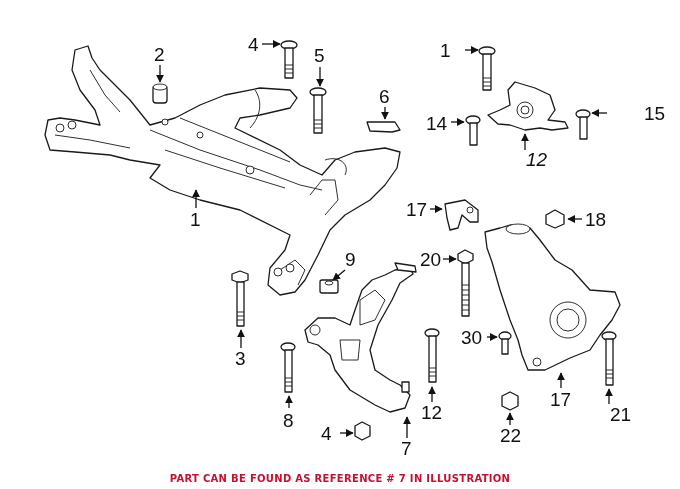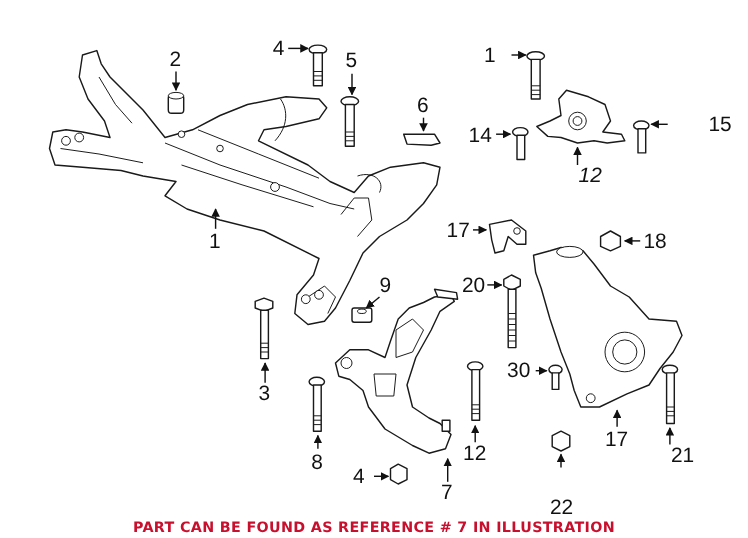--- a/index.html
+++ b/index.html
@@ -4,21 +4,21 @@
 <style>
   html, body { margin:0; padding:0; background:#ffffff; }
   body { width:680px; height:489px; position:relative; overflow:hidden; font-family:"Liberation Sans", sans-serif; }
   svg.diagram { position:absolute; left:0; top:0; width:680px; height:489px; }
   .part { fill:#ffffff; stroke:#1a1a1a; stroke-width:1.3; stroke-linejoin:round; stroke-linecap:round; }
   .detail { fill:none; stroke:#1a1a1a; stroke-width:0.9; }
   .hole { fill:#ffffff; stroke:#1a1a1a; stroke-width:0.9; }
   .arrow { stroke:#111; stroke-width:1.3; fill:none; }
   .head { fill:#111; }
   .callout { position:absolute; font-family:"Liberation Sans", sans-serif; font-size:19px; color:#111; line-height:1; }
-  .caption { position:absolute; left:0; width:680px; top:473px; text-align:center; color:#c8102e; font-weight:bold; font-size:13px; letter-spacing:0.3px; font-family:"DejaVu Sans", sans-serif; }
+  .caption { position:absolute; left:0; width:680px; top:473px; text-align:center; color:#c8102e; font-weight:bold; font-size:10px; letter-spacing:0.3px; font-family:"DejaVu Sans", sans-serif; }
 </style>
 </head>
 <body>
 
 <svg class="diagram" viewBox="0 0 680 489">
   <defs>
     <marker id="ah" viewBox="0 0 10 10" refX="9" refY="5" markerWidth="6" markerHeight="6" orient="auto">
       <path d="M0,0 L10,5 L0,10 z" class="head"></path>
     </marker>
   </defs>
@@ -200,15 +200,15 @@
 <div class="callout" style="left:526px;top:150px;font-style:italic;">12</div>
 <div class="callout" style="left:440px;top:41px;">1</div>
 <div class="callout" style="left:426px;top:114px;">14</div>
 <div class="callout" style="left:644px;top:104px;">15</div>
 <div class="callout" style="left:550px;top:390px;">17</div>
 <div class="callout" style="left:406px;top:200px;">17</div>
 <div class="callout" style="left:420px;top:250px;">20</div>
 <div class="callout" style="left:585px;top:210px;">18</div>
 <div class="callout" style="left:461px;top:328px;">30</div>
 <div class="callout" style="left:610px;top:405px;text-align:right;">21</div>
-<div class="callout" style="left:500px;top:426px;margin-top:26px;">22</div>
+<div class="callout" style="left:500px;top:426px;">22</div>
 
 <div class="caption">PART CAN BE FOUND AS REFERENCE # 7 IN ILLUSTRATION</div>
 
 </body></html>

